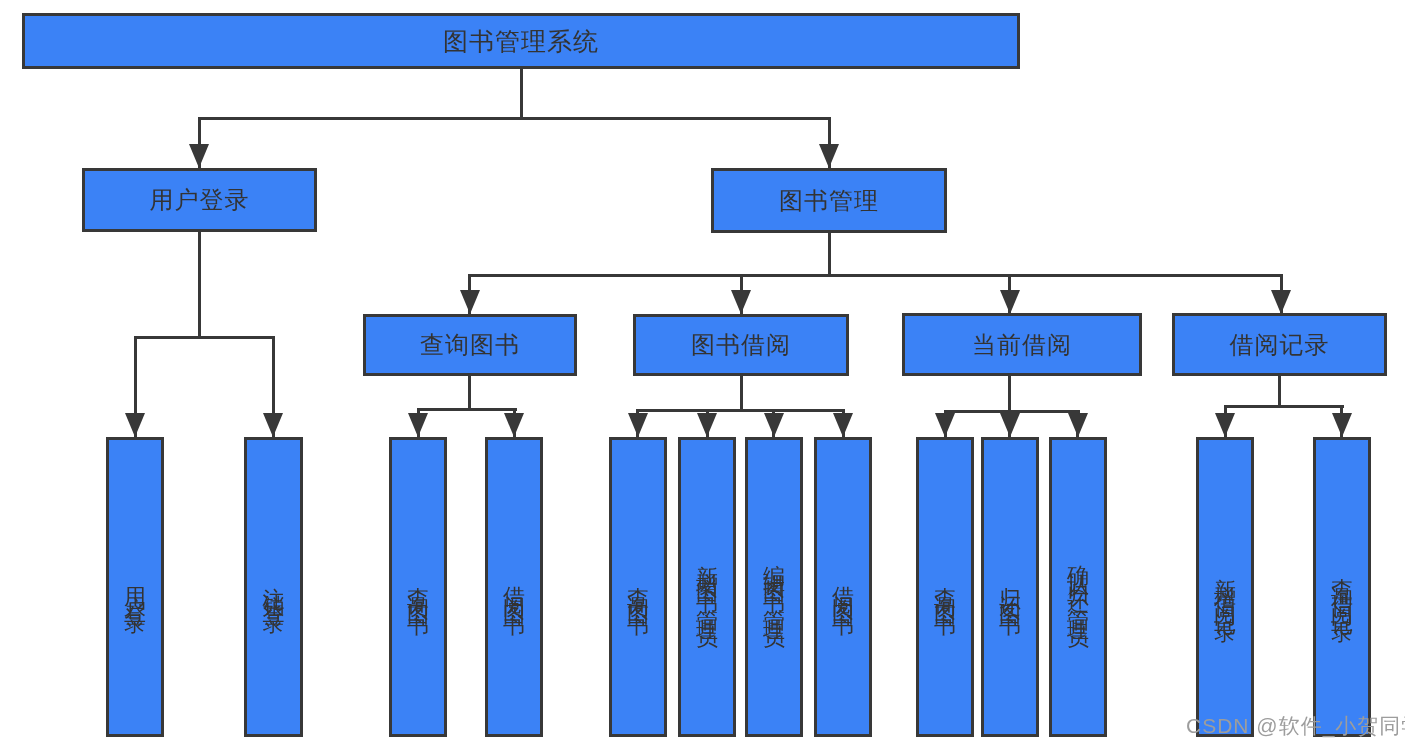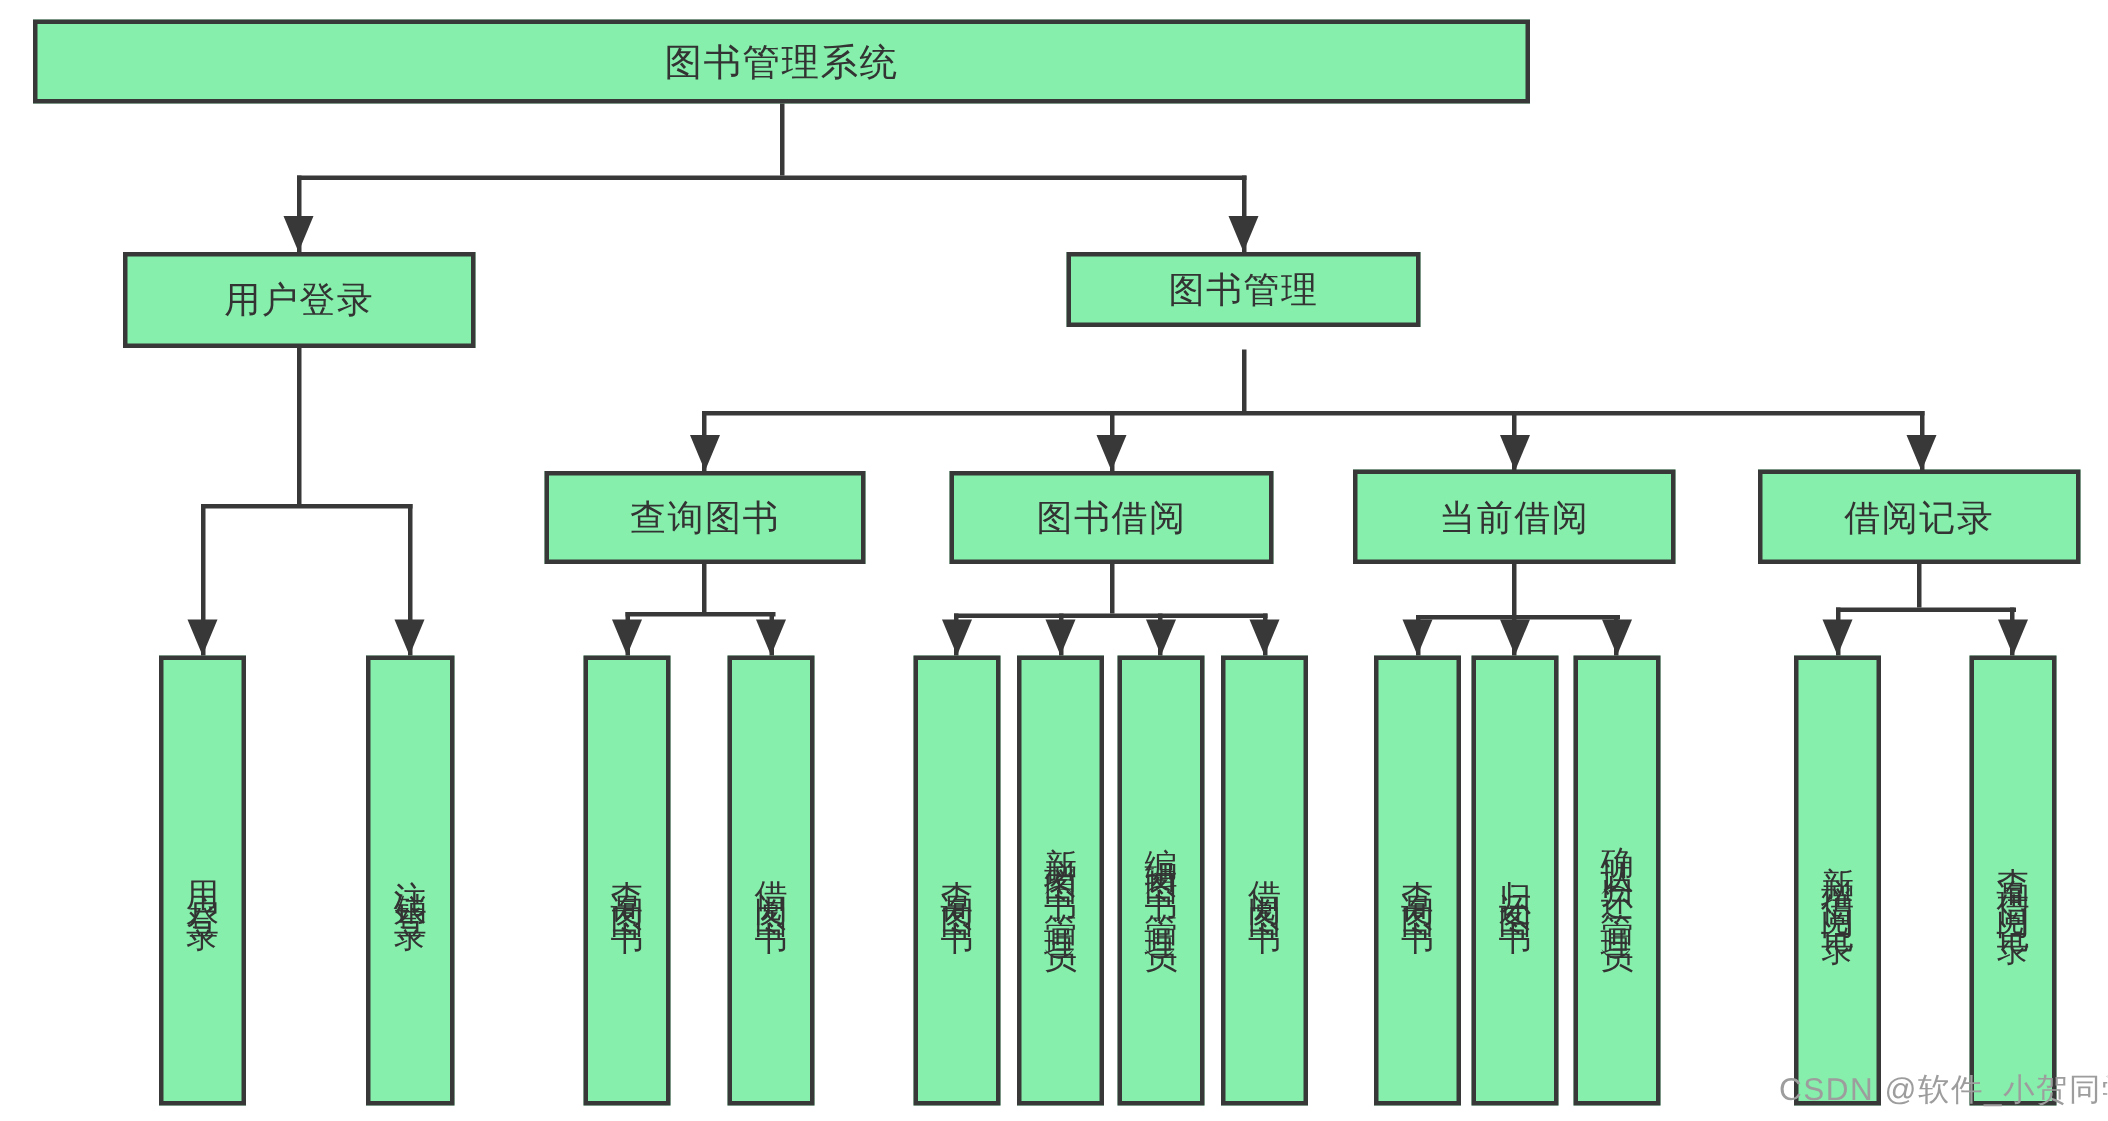--- a/index.html
+++ b/index.html
@@ -1,21 +1,21 @@
 <!DOCTYPE html>
 <html><head>
 <meta charset="utf-8">
 <style>
   html,body{margin:0;padding:0;background:#ffffff;}
   .canvas{
     position:relative;width:1405px;height:747px;background:#ffffff;
     font-family:"Liberation Sans","DejaVu Sans",sans-serif;color:#333333;overflow:hidden;
   }
   .box{
-    position:absolute;box-sizing:border-box;border:3px solid #383838;background:#86efac;
+    position:absolute;box-sizing:border-box;border:3px solid #383838;background:#3b82f6;
     display:flex;align-items:center;justify-content:center;
   }
   .h{font-size:24px;letter-spacing:1px;}
   .root{font-size:25px;}
   .v{
     writing-mode:vertical-rl;text-orientation:mixed;
     font-size:22px;letter-spacing:9px;line-height:1;
   }
   .ln{position:absolute;background:#383838;}
   .ar{
@@ -29,25 +29,25 @@
   }
 </style>
 </head>
 <body>
 
 <div class="canvas">
 
   <div class="box h root" style="left:22px;top:13px;width:998px;height:56px;">图书管理系统</div>
 
   <div class="box h" style="left:82px;top:168px;width:235px;height:64px;">用户登录</div>
-  <div class="box h" style="left:711px;top:168px;width:236px;height:50px;">图书管理</div>
+  <div class="box h" style="left:711px;top:168px;width:236px;height:65px;">图书管理</div>
 
   <div class="box h" style="left:363px;top:314px;width:214px;height:62px;">查询图书</div>
   <div class="box h" style="left:633px;top:314px;width:216px;height:62px;">图书借阅</div>
-  <div class="box h" style="left:902px;top:313px;width:215px;height:63px;">当前借阅</div>
+  <div class="box h" style="left:902px;top:313px;width:240px;height:63px;">当前借阅</div>
   <div class="box h" style="left:1172px;top:313px;width:215px;height:63px;">借阅记录</div>
 
   <div class="box v" style="left:106px;top:437px;width:58px;height:300px;">用户登录</div>
   <div class="box v" style="left:244px;top:437px;width:59px;height:300px;">注销登录</div>
 
   <div class="box v" style="left:389px;top:437px;width:58px;height:300px;">查询图书</div>
   <div class="box v" style="left:485px;top:437px;width:58px;height:300px;">借阅图书</div>
 
   <div class="box v" style="left:609px;top:437px;width:58px;height:300px;">查询图书</div>
   <div class="box v" style="left:678px;top:437px;width:58px;height:300px;">新增图书（管理员）</div>

